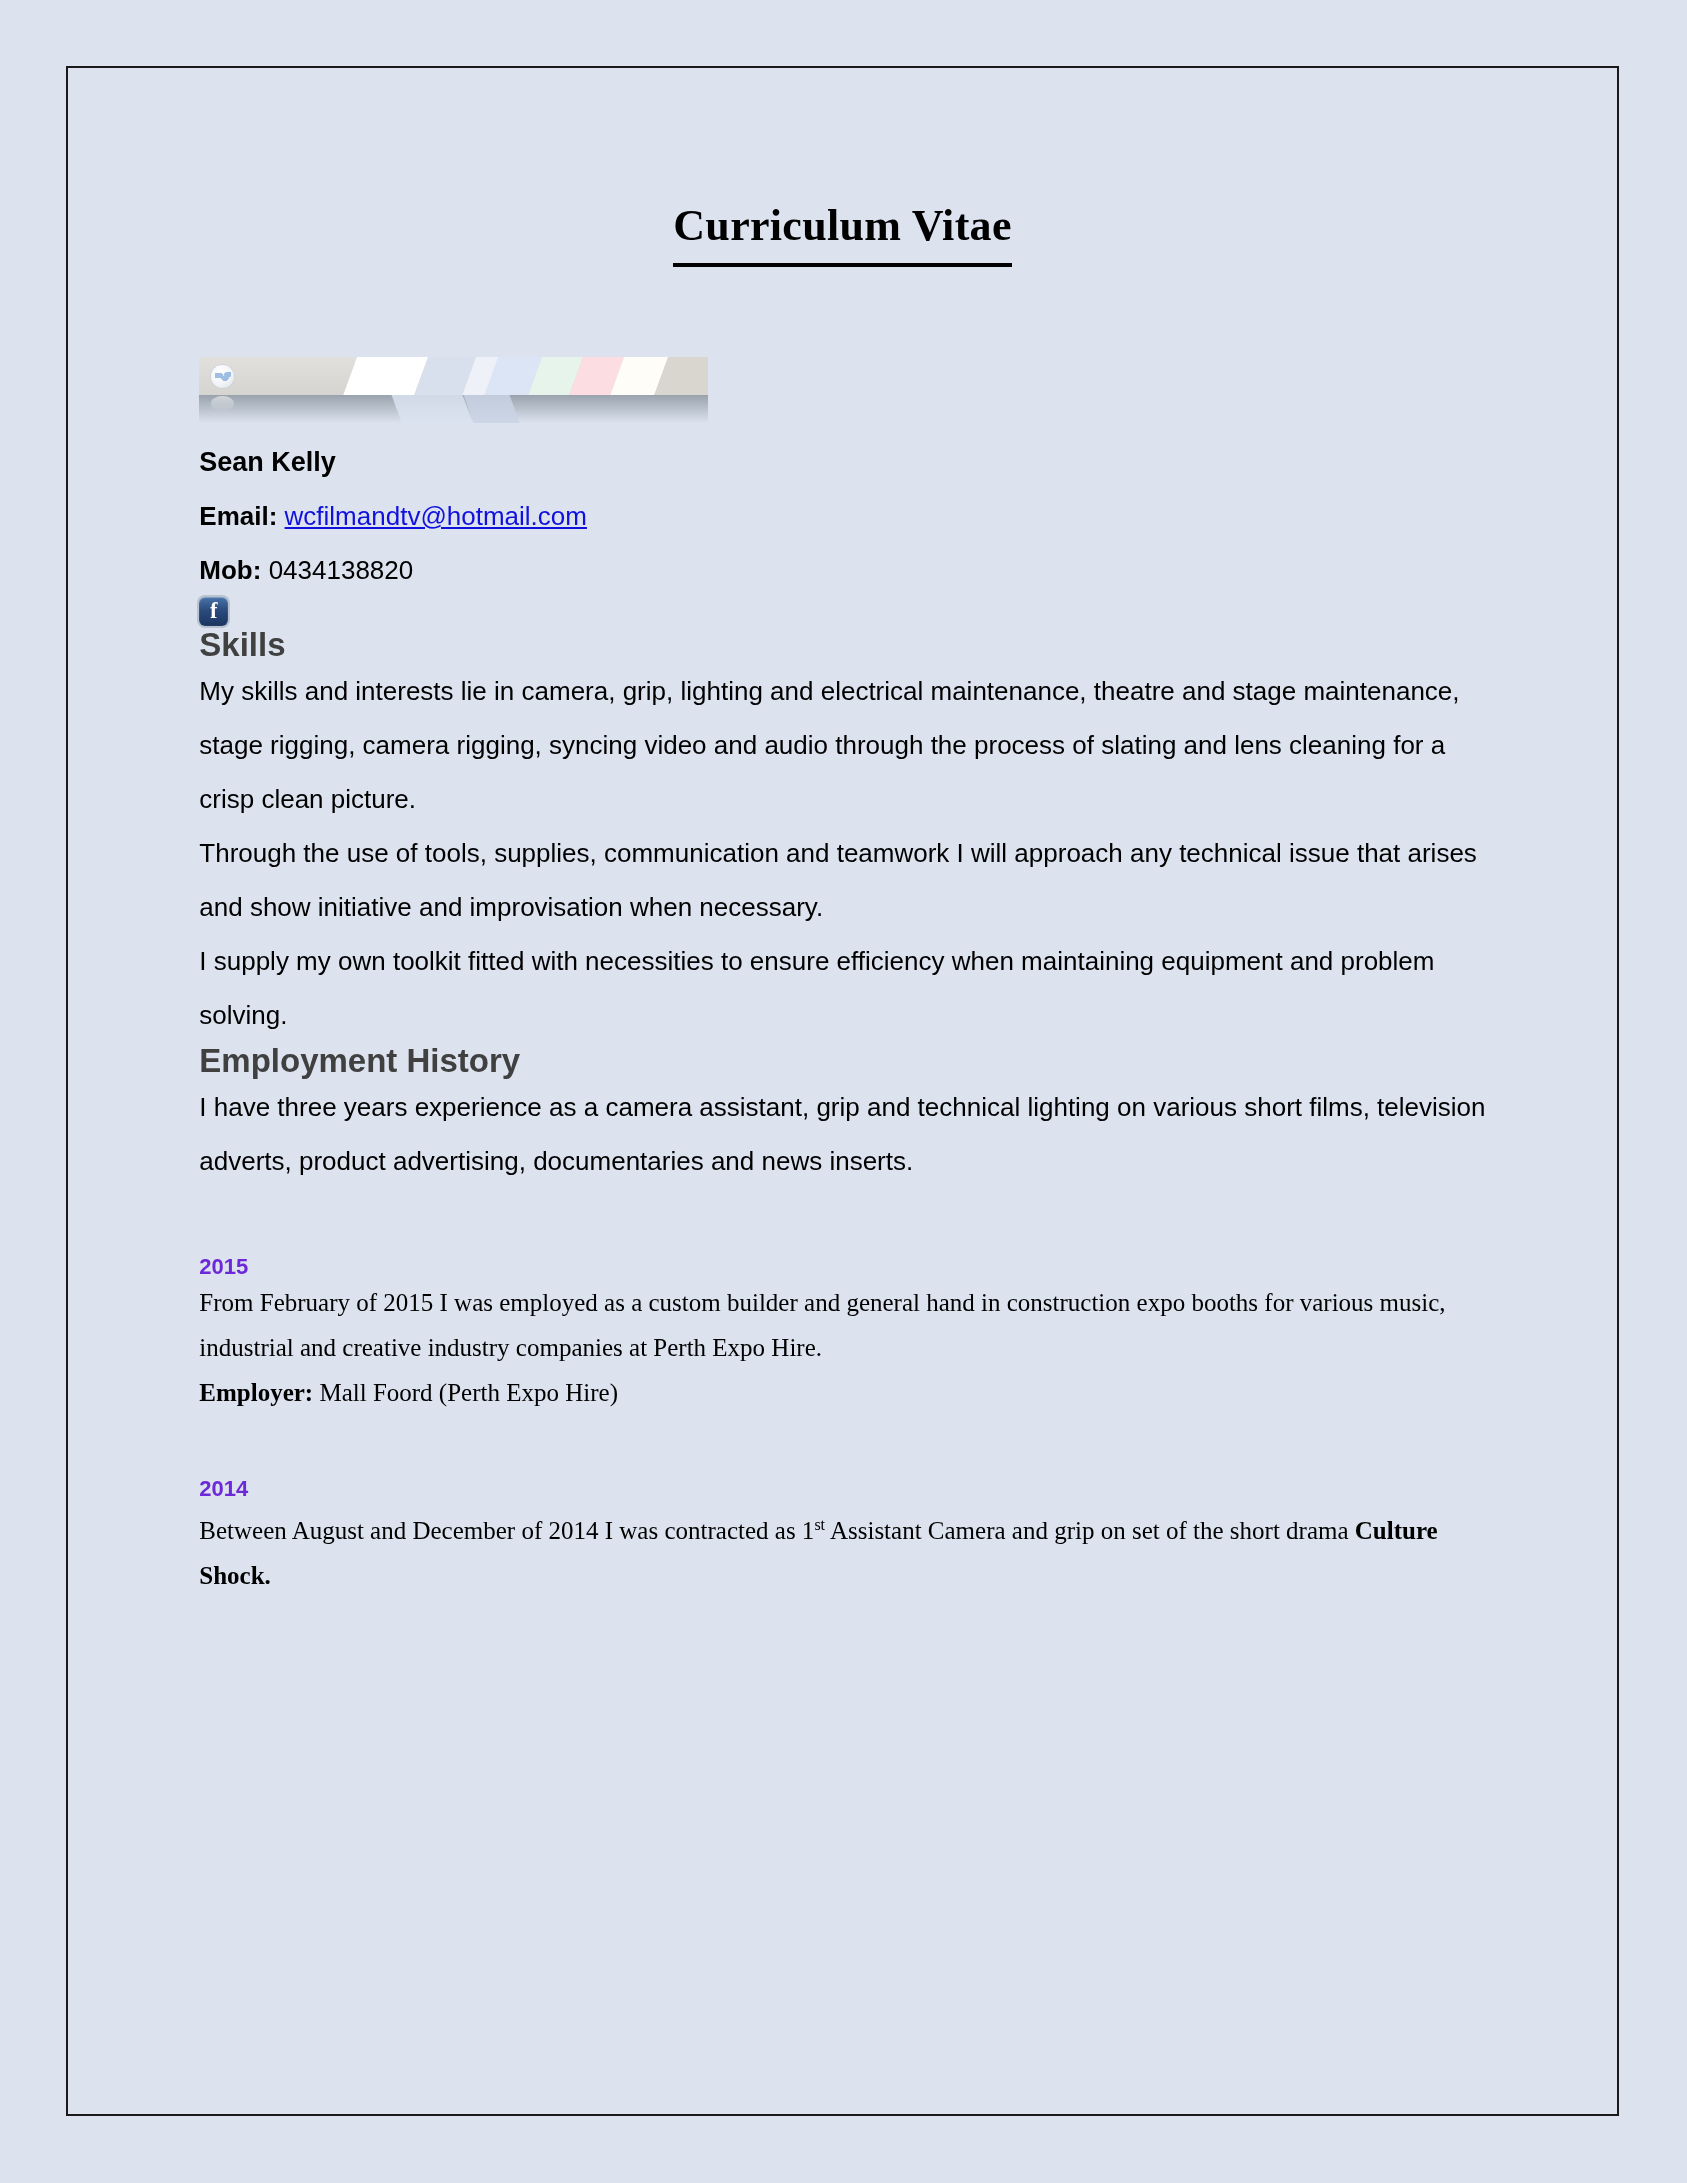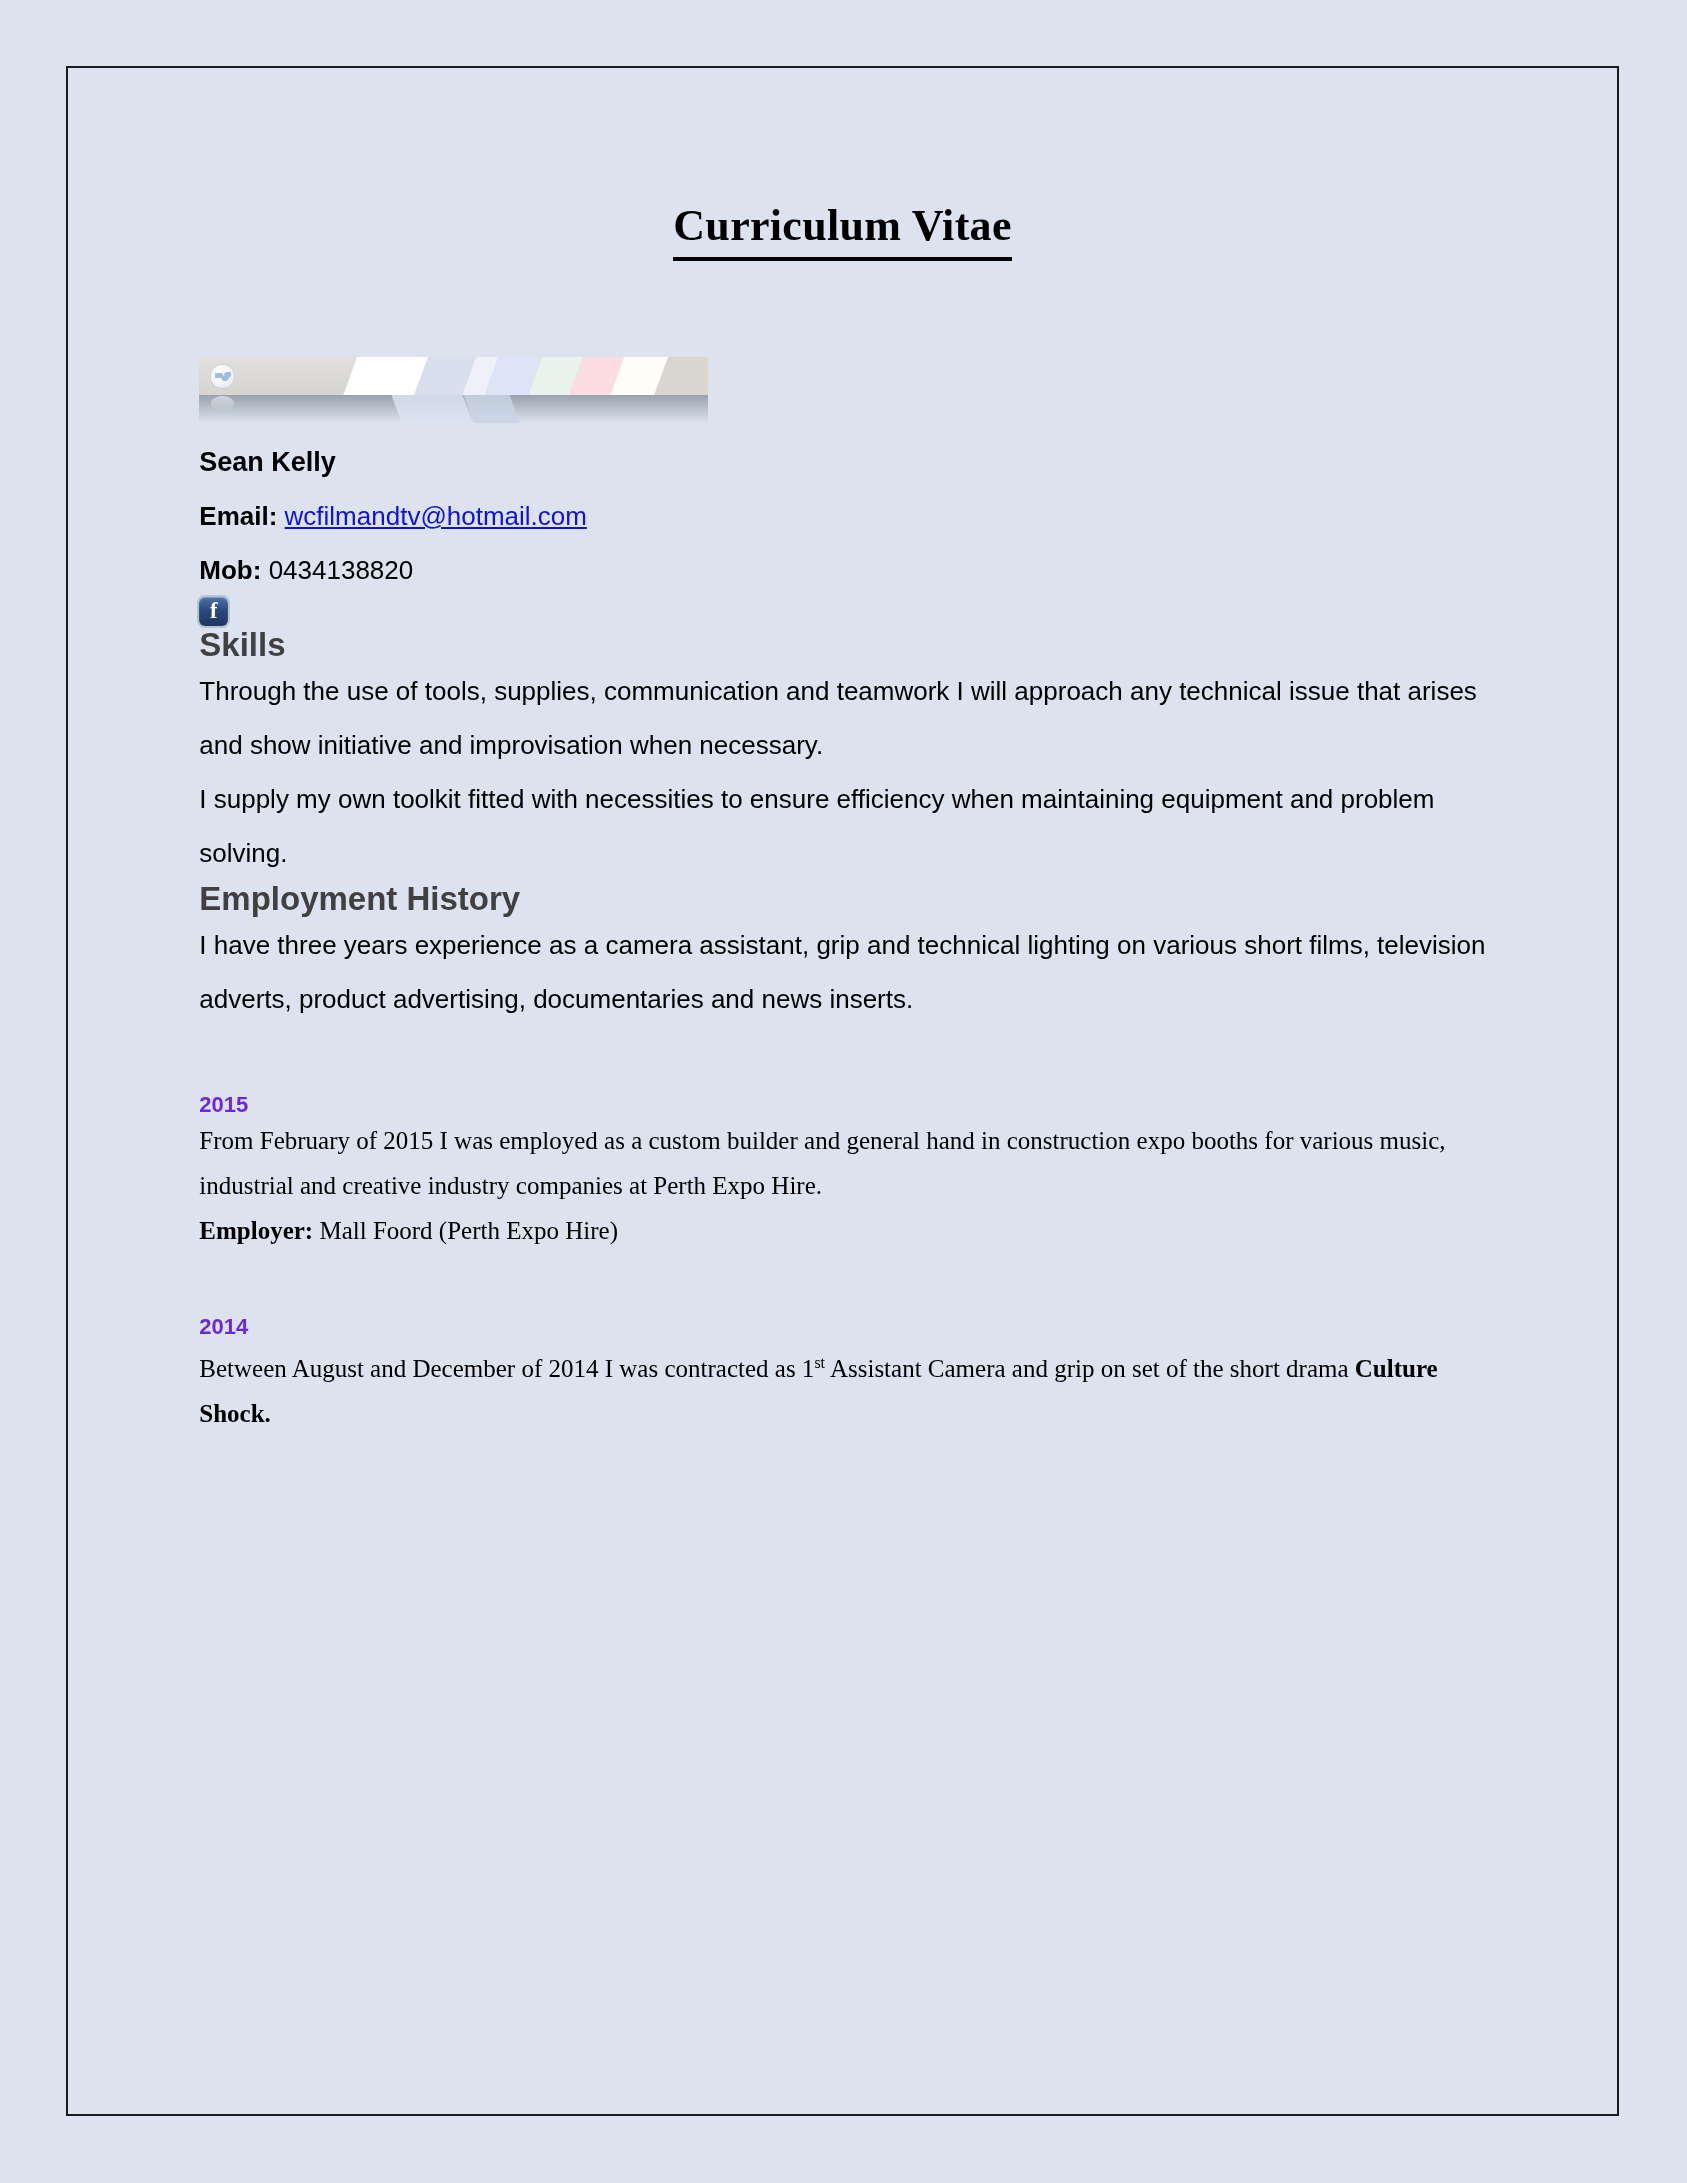--- a/index.html
+++ b/index.html
@@ -37,21 +37,21 @@
     font-family: "Liberation Serif", serif;
     font-weight: bold;
     font-size: 44px;
     color: #000;
     margin: 0;
     padding-top: 132px;
     letter-spacing: 0.3px;
   }
   .doc-title span {
     border-bottom: 4px solid #000;
-    padding-bottom: 7px;
+    padding-bottom: 13px;
   }
 
   
   .clapper-wrap {
     margin-top: 106px;
     margin-left: 5.3px;
     width: 509px;
     height: 66px;
     position: relative;
   }
@@ -262,20 +262,21 @@
       <div class="line fb-line">
         <span class="fb-icon">
             <span>f</span>
           </span>
       </div>
 
     </div>
 
     <div class="section">
       <h2 class="section-head skills-head">Skills</h2>
+      <p class="body-text pad-top">My skills and interests lie in camera, grip, lighting and electrical maintenance, theatre and stage maintenance, stage rigging, camera rigging, syncing video and audio through the process of slating and lens cleaning for a crisp clean picture.</p>
       <p class="body-text">Through the use of tools, supplies, communication and teamwork I will approach any technical issue that arises and show initiative and improvisation when necessary.</p>
       <p class="body-text">I supply my own toolkit fitted with necessities to ensure efficiency when maintaining equipment and problem solving.</p>
     </div>
 
     <div class="section">
       <h2 class="section-head emp-head">Employment History</h2>
       <p class="body-text pad-top">I have three years experience as a camera assistant, grip and technical lighting on various short films, television adverts, product advertising, documentaries and news inserts.</p>
 
       <div>
         <p class="year year-2015">2015</p>

